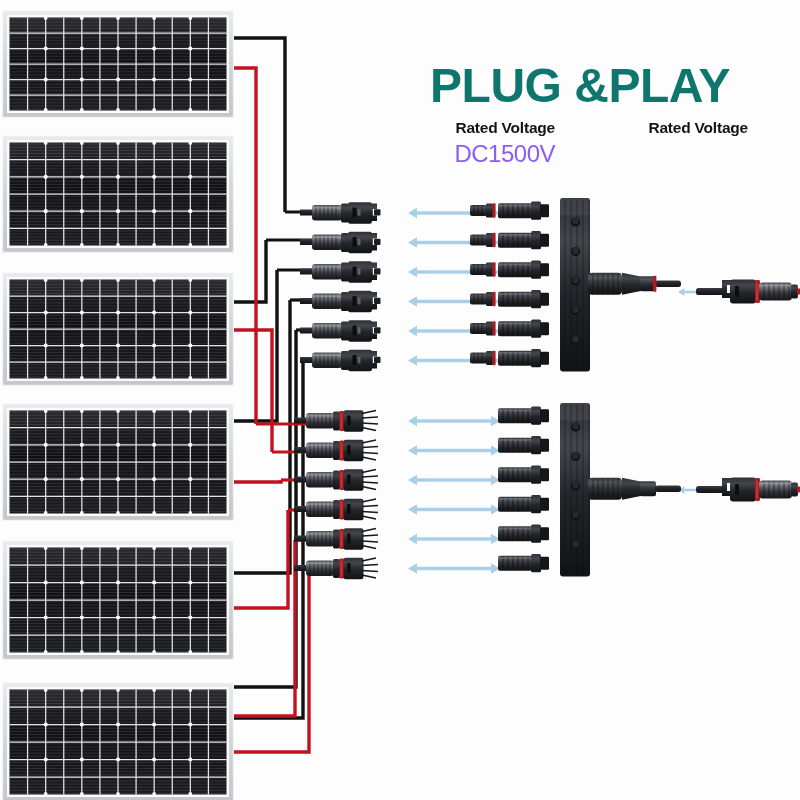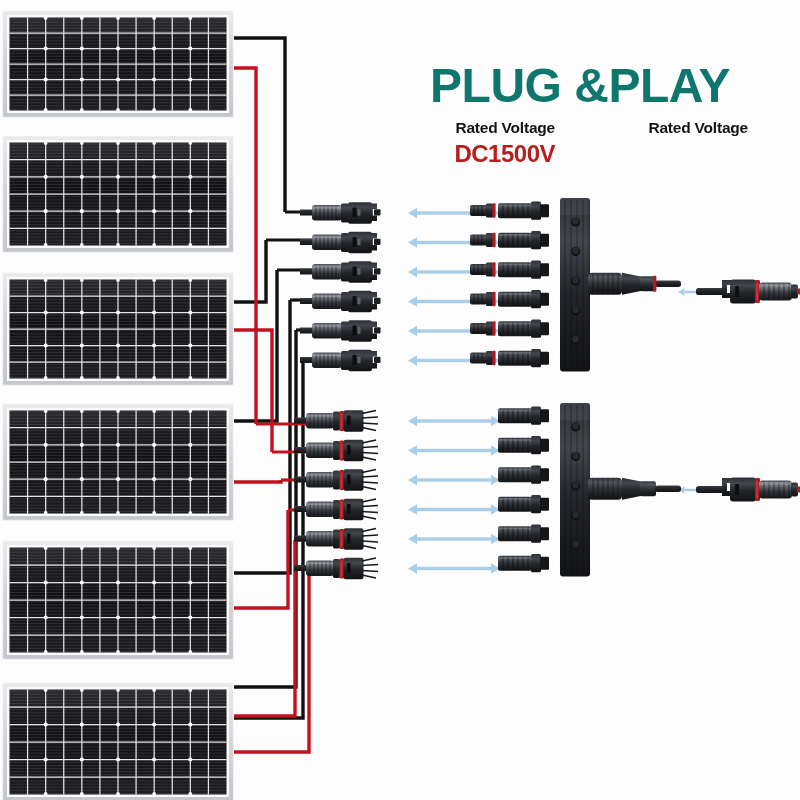--- a/index.html
+++ b/index.html
@@ -21,21 +21,21 @@
     color:#0f766e;
     font-family:Liberation Sans, sans-serif;
     white-space:nowrap;
   }
   .spec{position:absolute;text-align:right;width:220px;}
   .spec .lbl{
     font-size:15.5px;font-weight:bold;color:#141414;
     line-height:1.05;letter-spacing:-0.2px;
   }
   .spec .val{
-    font-size:24px;font-weight:bold;color:#b91c1c;
+    font-size:24px;font-weight:normal;color:#8b5cf6;
     line-height:1.15;margin-top:4px;letter-spacing:-0.5px;
   }
   #spec-voltage{left:335px;top:120px;}
   #spec-current{left:528px;top:120px;}
 </style>
 </head>
 <body>
 
 <div id="stage">
 

